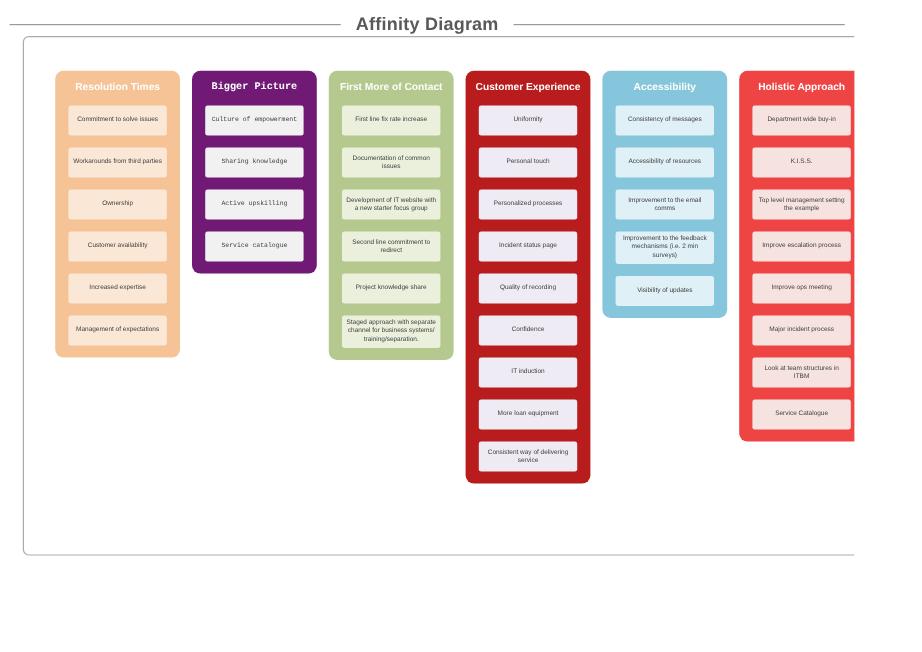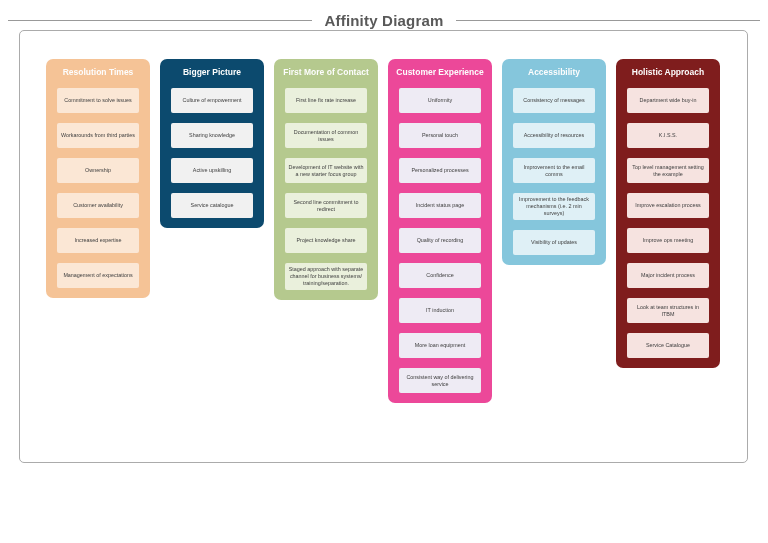--- a/index.html
+++ b/index.html
@@ -3,21 +3,21 @@
 <meta charset="utf-8">
 <style>
   html, body {
     margin: 0;
     padding: 0;
     background: #ffffff;
     font-family: "Liberation Sans", sans-serif;
   }
   .stage {
     position: relative;
-    width: 768px;
+    width: 712px;
     height: 543px;
     background: #ffffff;
     overflow: hidden;
   }
   
   .title-row {
     position: absolute;
     top: 11px;
     left: 8px;
     right: 8px;
@@ -103,57 +103,57 @@
     <div class="columns">
         <div class="column" style="background: rgb(245, 195, 150);">
           <div class="column-header" style="color: rgb(253, 253, 253);">Resolution Times</div>
           <div class="card" style="background: rgb(251, 231, 213); color: rgb(64, 64, 64);">Commitment to solve issues</div>
           <div class="card" style="background: rgb(251, 231, 213); color: rgb(64, 64, 64);">Workarounds from third parties</div>
           <div class="card" style="background: rgb(251, 231, 213); color: rgb(64, 64, 64);">Ownership</div>
           <div class="card" style="background: rgb(251, 231, 213); color: rgb(64, 64, 64);">Customer availability</div>
           <div class="card" style="background: rgb(251, 231, 213); color: rgb(64, 64, 64);">Increased expertise</div>
           <div class="card" style="background: rgb(251, 231, 213); color: rgb(64, 64, 64);">Management of expectations</div>
         </div>
-        <div class="column" style="background: #0c4a6e;">
+        <div class="column" style="background: #701a75; font-family: Liberation Mono, monospace;">
           <div class="column-header" style="color: rgb(253, 253, 253);">Bigger Picture</div>
           <div class="card" style="background: rgb(241, 241, 241); color: rgb(64, 64, 64);">Culture of empowerment</div>
           <div class="card" style="background: rgb(241, 241, 241); color: rgb(64, 64, 64);">Sharing knowledge</div>
           <div class="card" style="background: rgb(241, 241, 241); color: rgb(64, 64, 64);">Active upskilling</div>
           <div class="card" style="background: rgb(241, 241, 241); color: rgb(64, 64, 64);">Service catalogue</div>
         </div>
         <div class="column" style="background: rgb(181, 201, 142);">
           <div class="column-header" style="color: rgb(253, 253, 253);">First More of Contact</div>
           <div class="card" style="background: rgb(234, 240, 220); color: rgb(64, 64, 64);">First line fix rate increase</div>
           <div class="card" style="background: rgb(234, 240, 220); color: rgb(64, 64, 64);">Documentation of common issues</div>
           <div class="card" style="background: rgb(234, 240, 220); color: rgb(64, 64, 64);">Development of IT website with a new starter focus group</div>
           <div class="card" style="background: rgb(234, 240, 220); color: rgb(64, 64, 64);">Second line commitment to redirect</div>
           <div class="card" style="background: rgb(234, 240, 220); color: rgb(64, 64, 64);">Project knowledge share</div>
           <div class="card" style="background: rgb(234, 240, 220); color: rgb(64, 64, 64);">Staged approach with separate channel for business systems/ training/separation.</div>
         </div>
-        <div class="column" style="background: #ec4899;">
+        <div class="column" style="background: #b91c1c;">
           <div class="column-header" style="color: rgb(253, 253, 253);">Customer Experience</div>
           <div class="card" style="background: rgb(238, 235, 244); color: rgb(64, 64, 64);">Uniformity</div>
           <div class="card" style="background: rgb(238, 235, 244); color: rgb(64, 64, 64);">Personal touch</div>
           <div class="card" style="background: rgb(238, 235, 244); color: rgb(64, 64, 64);">Personalized processes</div>
           <div class="card" style="background: rgb(238, 235, 244); color: rgb(64, 64, 64);">Incident status page</div>
           <div class="card" style="background: rgb(238, 235, 244); color: rgb(64, 64, 64);">Quality of recording</div>
           <div class="card" style="background: rgb(238, 235, 244); color: rgb(64, 64, 64);">Confidence</div>
           <div class="card" style="background: rgb(238, 235, 244); color: rgb(64, 64, 64);">IT induction</div>
           <div class="card" style="background: rgb(238, 235, 244); color: rgb(64, 64, 64);">More loan equipment</div>
           <div class="card" style="background: rgb(238, 235, 244); color: rgb(64, 64, 64);">Consistent way of delivering service</div>
         </div>
         <div class="column" style="background: rgb(133, 198, 220);">
           <div class="column-header" style="color: rgb(253, 253, 253);">Accessibility</div>
           <div class="card" style="background: rgb(223, 240, 246); color: rgb(64, 64, 64);">Consistency of messages</div>
           <div class="card" style="background: rgb(223, 240, 246); color: rgb(64, 64, 64);">Accessibility of resources</div>
           <div class="card" style="background: rgb(223, 240, 246); color: rgb(64, 64, 64);">Improvement to the email comms</div>
           <div class="card" style="background: rgb(223, 240, 246); color: rgb(64, 64, 64);">Improvement to the feedback mechanisms (i.e. 2 min surveys)</div>
           <div class="card" style="background: rgb(223, 240, 246); color: rgb(64, 64, 64);">Visibility of updates</div>
         </div>
-        <div class="column" style="background: #7f1d1d;">
+        <div class="column" style="background: #ef4444;">
           <div class="column-header" style="color: rgb(253, 253, 253);">Holistic Approach</div>
           <div class="card" style="background: rgb(246, 227, 224); color: rgb(64, 64, 64);">Department wide buy-in</div>
           <div class="card" style="background: rgb(246, 227, 224); color: rgb(64, 64, 64);">K.I.S.S.</div>
           <div class="card" style="background: rgb(246, 227, 224); color: rgb(64, 64, 64);">Top level management setting the example</div>
           <div class="card" style="background: rgb(246, 227, 224); color: rgb(64, 64, 64);">Improve escalation process</div>
           <div class="card" style="background: rgb(246, 227, 224); color: rgb(64, 64, 64);">Improve ops meeting</div>
           <div class="card" style="background: rgb(246, 227, 224); color: rgb(64, 64, 64);">Major incident process</div>
           <div class="card" style="background: rgb(246, 227, 224); color: rgb(64, 64, 64);">Look at team structures in ITBM</div>
           <div class="card" style="background: rgb(246, 227, 224); color: rgb(64, 64, 64);">Service Catalogue</div>
         </div>

